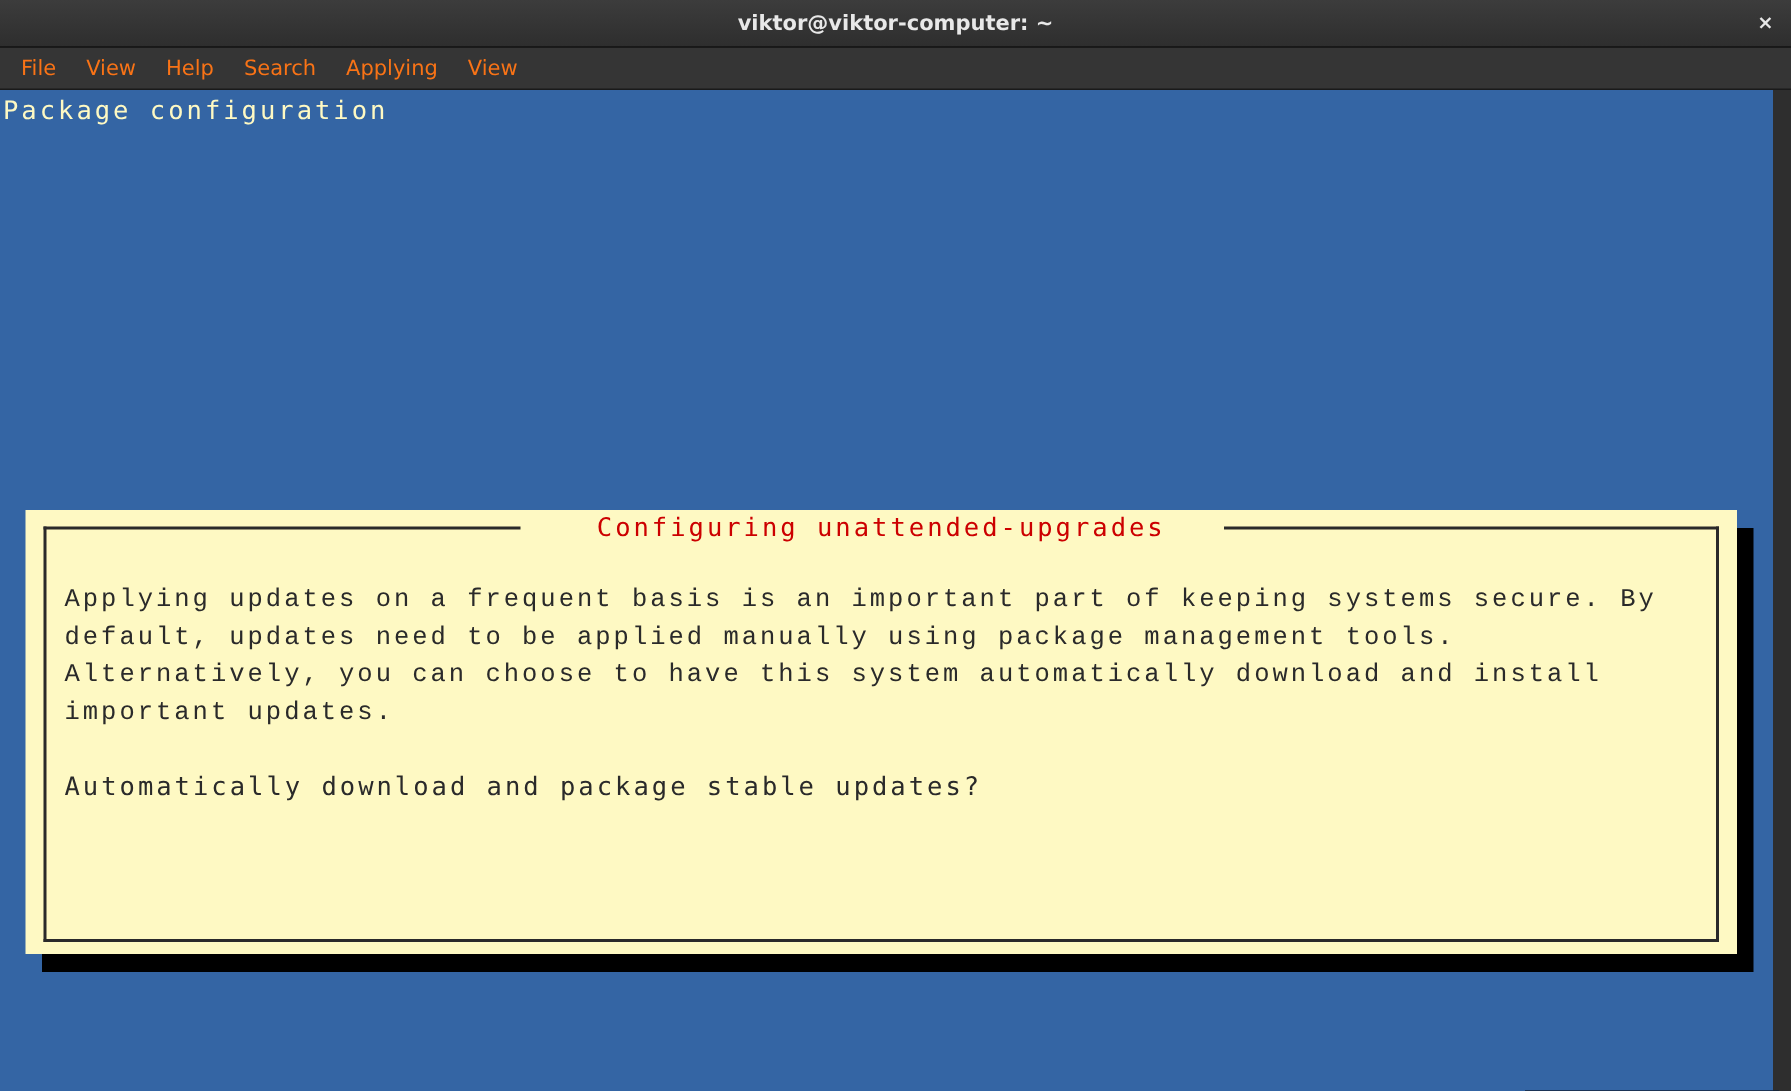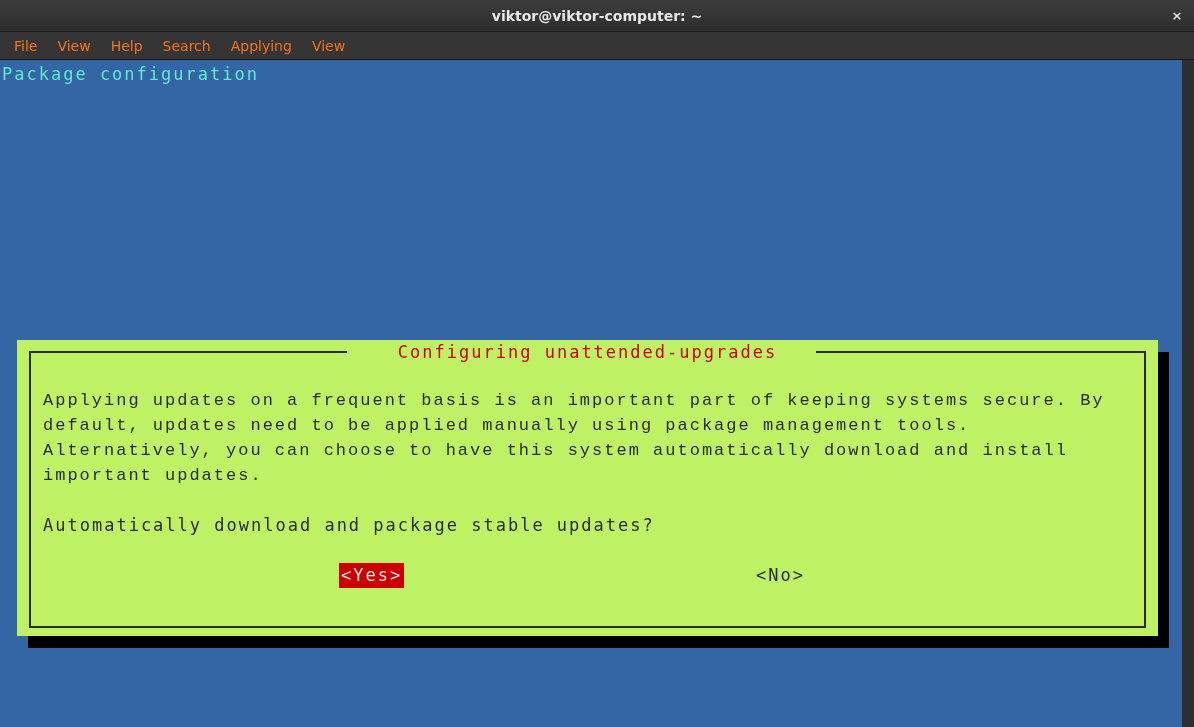--- a/index.html
+++ b/index.html
@@ -87,40 +87,40 @@
       top: 0;
       width: 12px;
       height: 100%;
       background: #2e2e2e;
     }
     
     .package-config-header {
       position: absolute;
       left: 2px;
       top: 2px;
-      color: #5eead4;
+      color: #fef9c3;
       letter-spacing: 2px;
     }
     
     .dialog-shadow {
       position: absolute;
       left: 28px;
       top: 292px;
       width: 1141px;
       height: 296px;
       background: #000;
     }
     
     .dialog-box {
       position: absolute;
       left: 17px;
       top: 280px;
       width: 1141px;
       height: 296px;
-      background: #bef264;
+      background: #fef9c3;
       color: #2a2a2a;
     }
     
     .dialog-border {
       position: absolute;
       left: 12px;
       top: 0px;
       right: 12px;
       bottom: 8px;
       pointer-events: none;
@@ -262,22 +262,18 @@
         <div class="border-right"></div>
         <div class="border-bottom"></div>
       </div>
 
       <div class="dialog-title"> Configuring unattended-upgrades </div>
 
       <div class="dialog-body">Applying updates on a frequent basis is an important part of keeping systems secure. By default, updates need to be applied manually using package management tools. Alternatively, you can choose to have this system automatically download and install important updates.</div>
 
       <div class="dialog-question">Automatically download and package stable updates?</div>
 
-      <div class="dialog-buttons">
-        <span class="btn-yes">&lt;Yes&gt;</span>
-        <span class="btn-no">&lt;No&gt;</span>
-      </div>
 
     </div>
 
   </div>
   <div class="scrollbar"></div>
 </div>
 
 </body></html>

